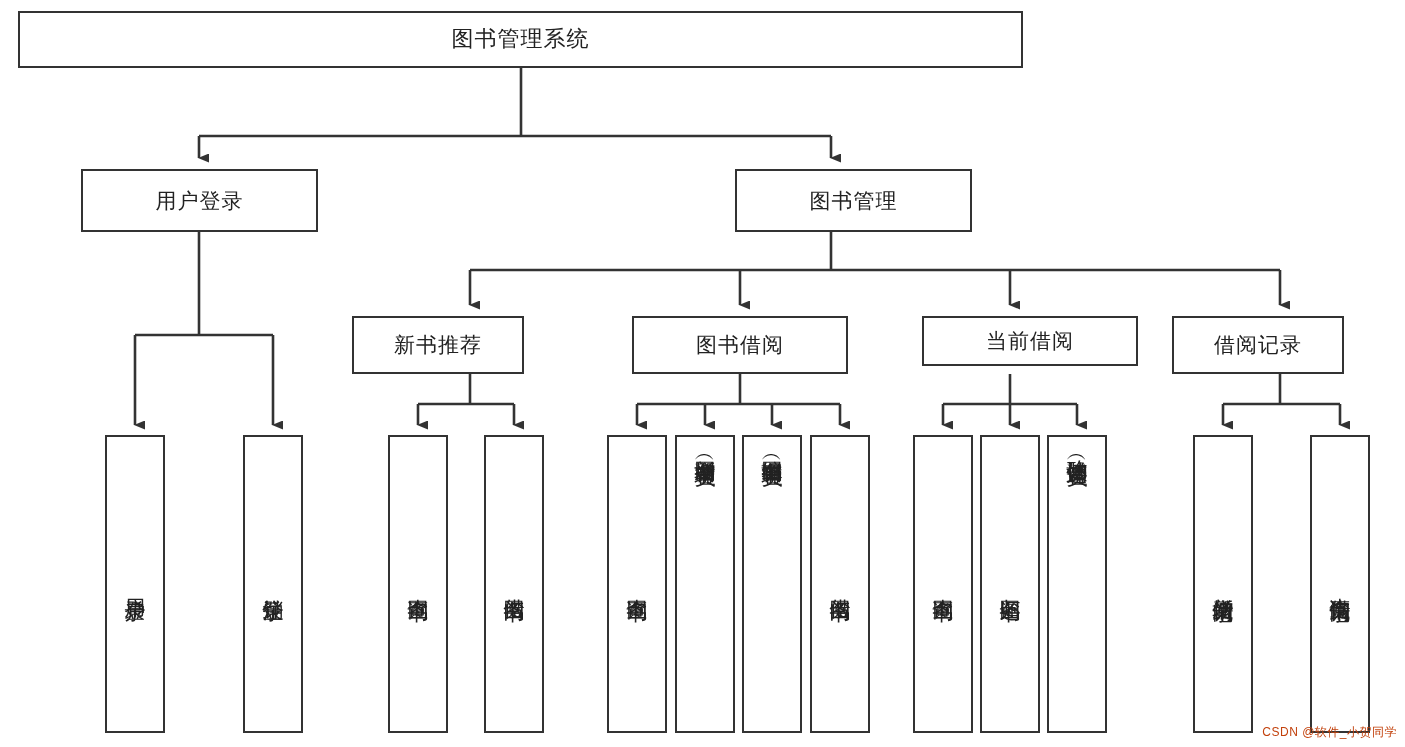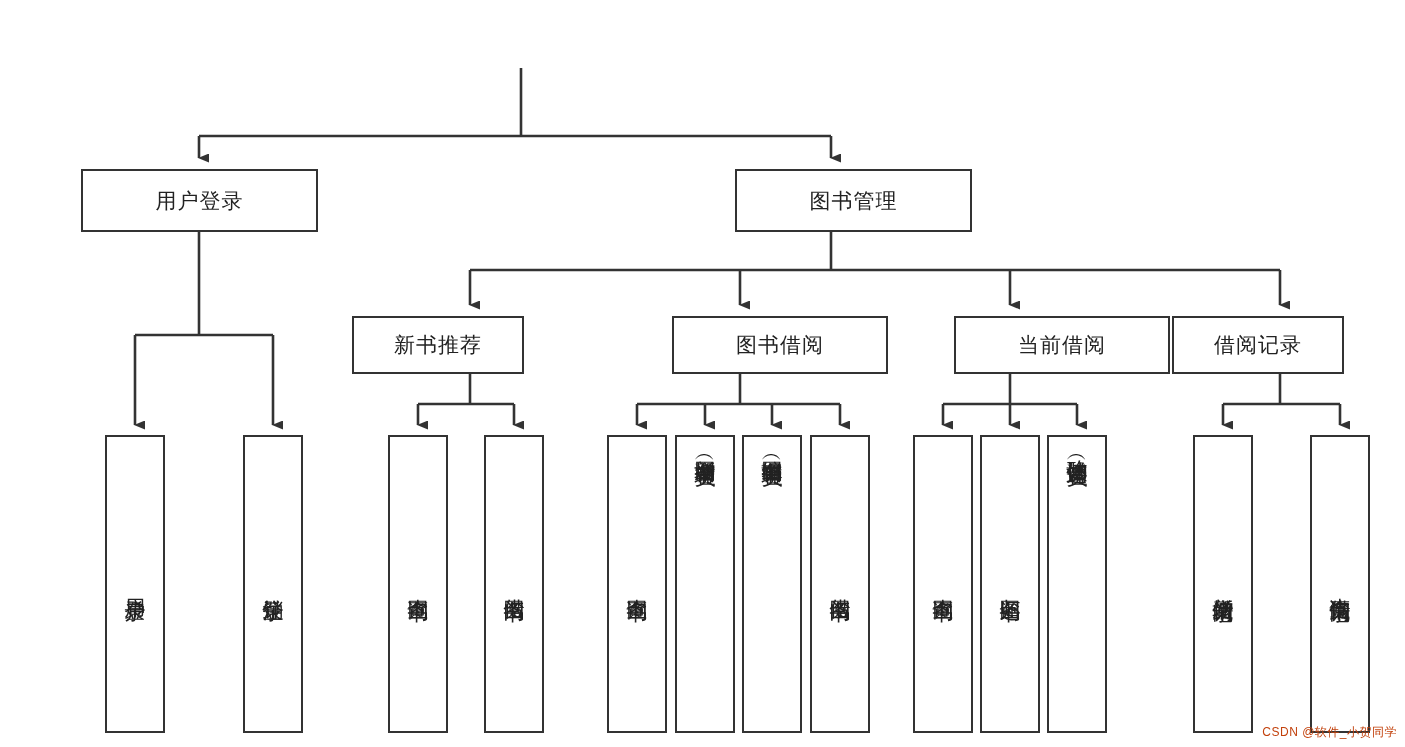--- a/index.html
+++ b/index.html
@@ -124,38 +124,41 @@
       <line x1="1010" y1="404" x2="1010" y2="425" marker-end="url(#arrowhead)"></line>
       <line x1="1077" y1="404" x2="1077" y2="425" marker-end="url(#arrowhead)"></line>
 
       <line x1="1280" y1="374" x2="1280" y2="404"></line>
       <line x1="1223" y1="404" x2="1340" y2="404"></line>
       <line x1="1223" y1="404" x2="1223" y2="425" marker-end="url(#arrowhead)"></line>
       <line x1="1340" y1="404" x2="1340" y2="425" marker-end="url(#arrowhead)"></line>
     </g>
   </svg>
 
+  <div class="node-box root" style="left:18px; top:11px; width:1005px; height:57px;">
+    <span class="node-label-h">图书管理系统</span>
+  </div>
 
   <div class="node-box" style="left:81px; top:169px; width:237px; height:63px;">
     <span class="node-label-h">用户登录</span>
   </div>
 
   <div class="node-box" style="left:711px; top:169px; width:237px; height:63px;margin-left:24px;">
     <span class="node-label-h">图书管理</span>
   </div>
 
   <div class="node-box" style="left:352px; top:316px; width:172px; height:58px;">
     <span class="node-label-h">新书推荐</span>
   </div>
 
-  <div class="node-box" style="left:632px; top:316px; width:216px; height:58px;margin-left:40px;">
+  <div class="node-box" style="left:632px; top:316px; width:216px; height:58px;">
     <span class="node-label-h">图书借阅</span>
   </div>
 
-  <div class="node-box" style="left:954px; top:316px; width:216px; height:58px;">
+  <div class="node-box" style="left:922px; top:316px; width:216px; height:50px;">
     <span class="node-label-h">当前借阅</span>
   </div>
 
   <div class="node-box" style="left:1172px; top:316px; width:172px; height:58px;">
     <span class="node-label-h">借阅记录</span>
   </div>
 
   <div class="node-box leaf center-text" style="left:105px; top:435px; width:60px; height:298px;">
     <span class="node-label-v">用户登录</span>
   </div>

